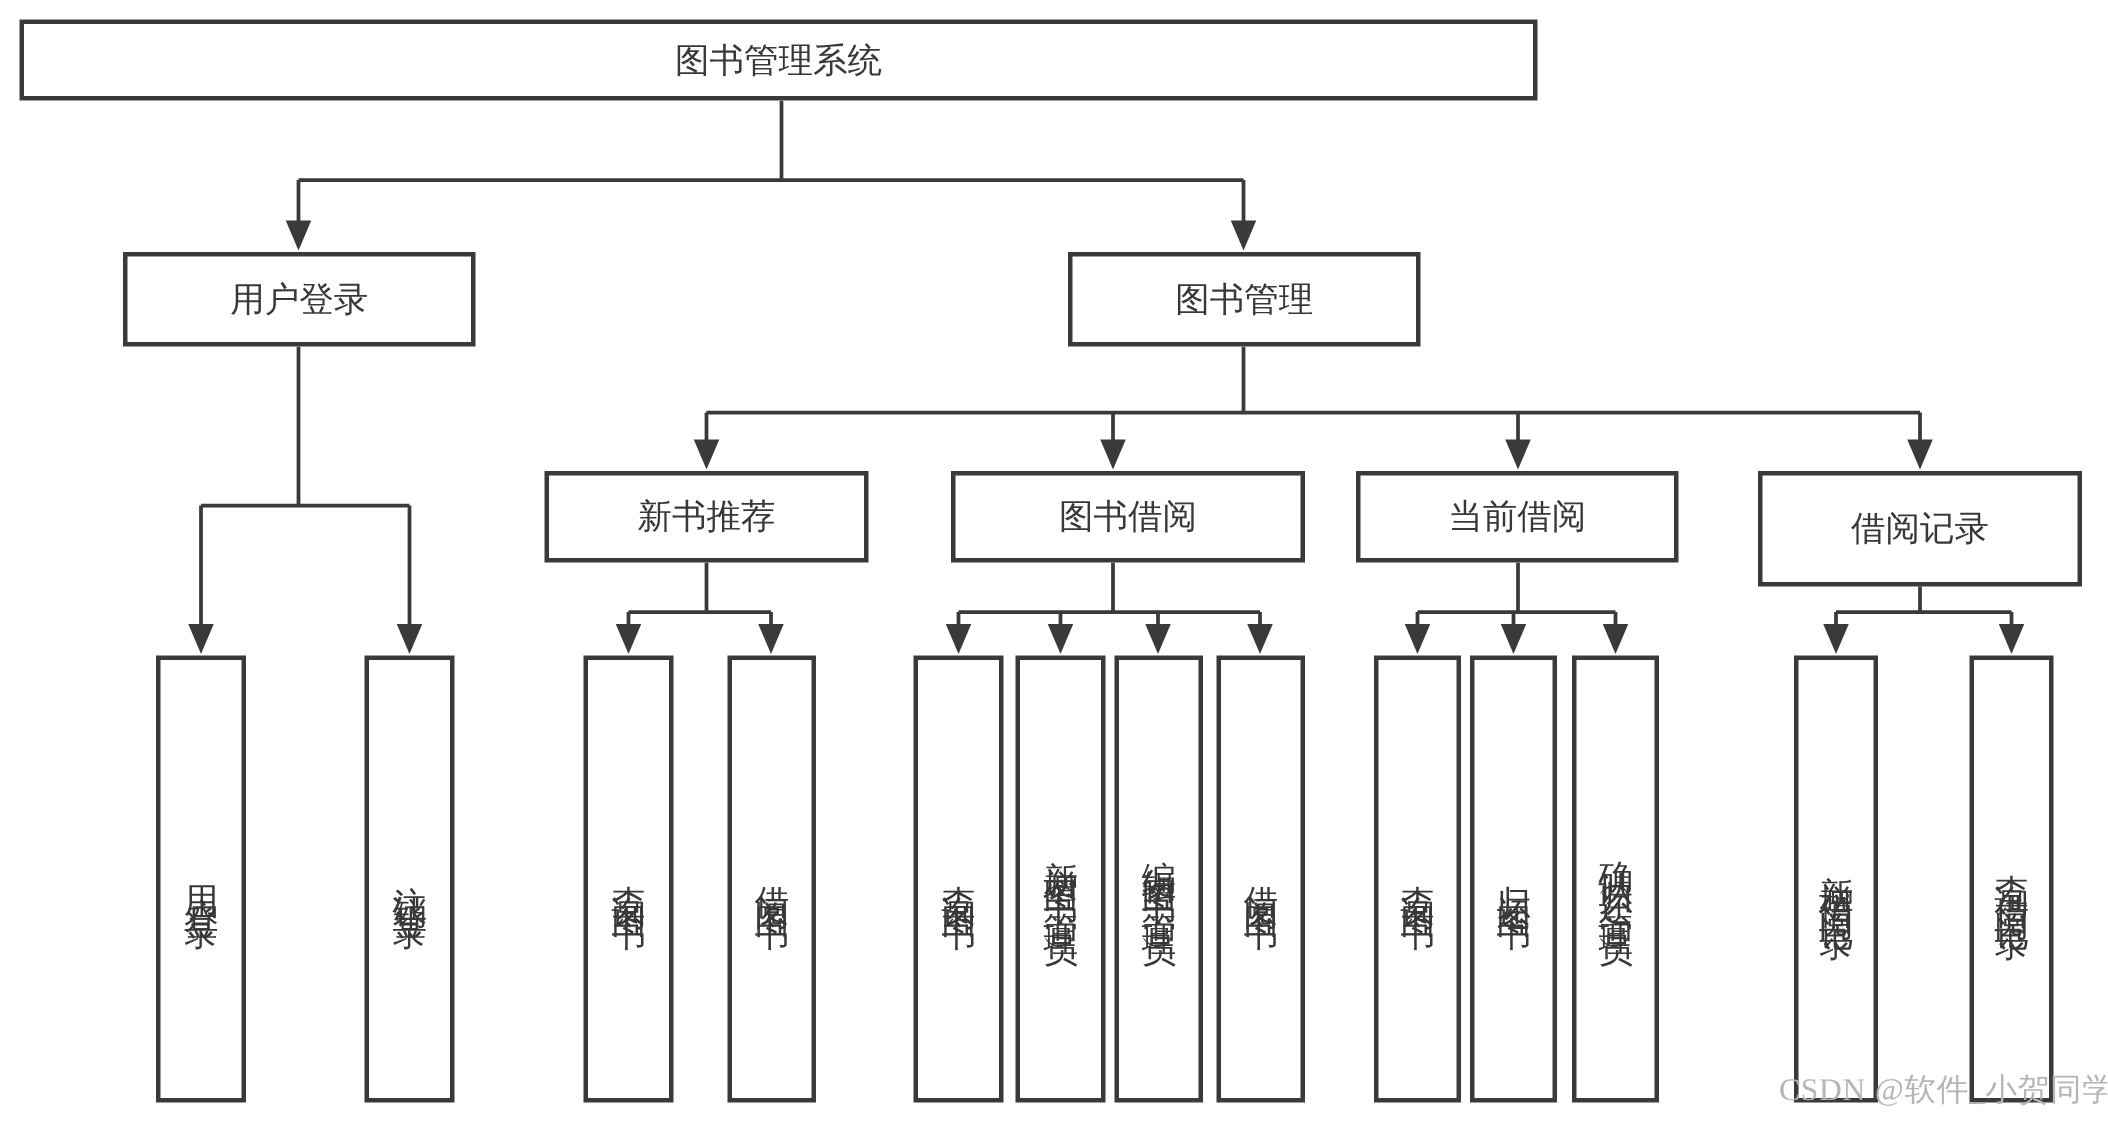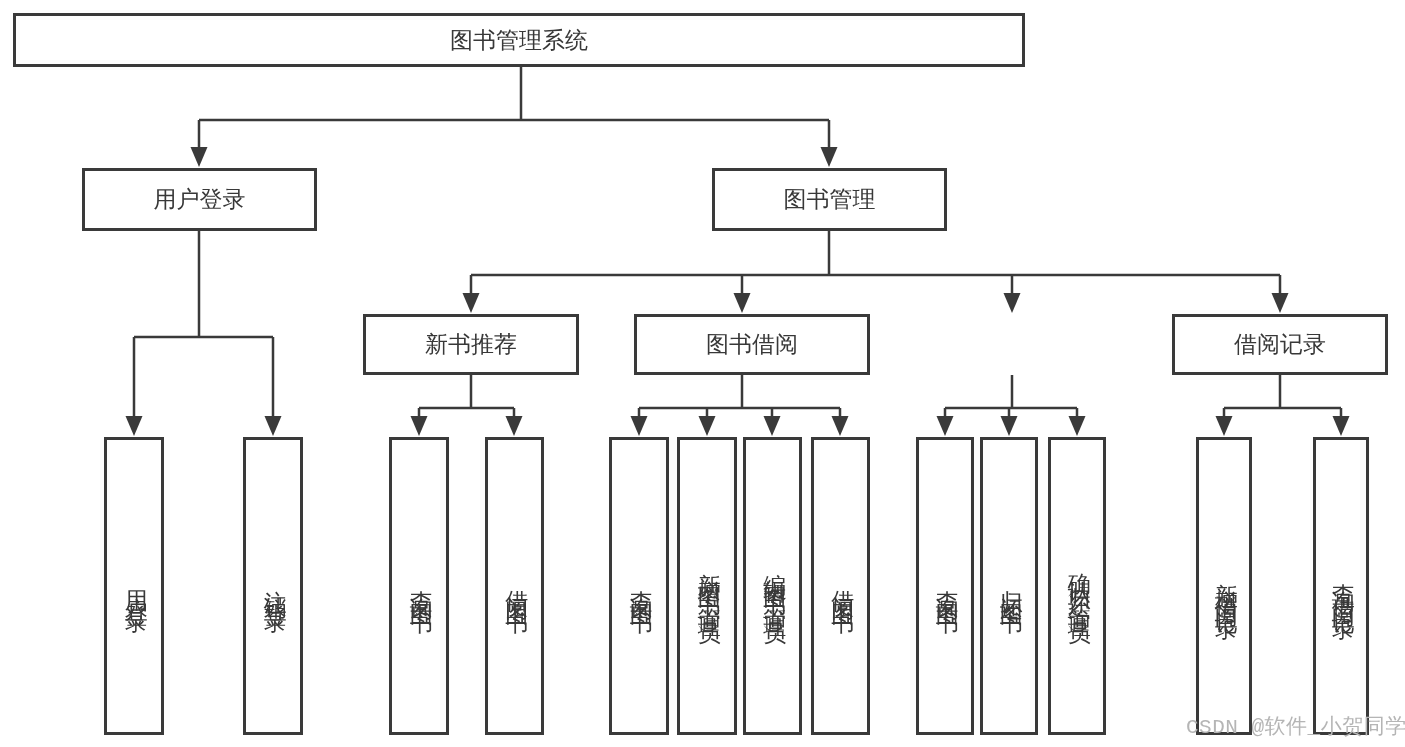--- a/index.html
+++ b/index.html
@@ -1,18 +1,18 @@
 <!DOCTYPE html>
 <html><head>
 <meta charset="utf-8">
 <style>
   html,body{margin:0;padding:0;background:#fff;}
   .canvas{
     position:relative;width:1405px;height:747px;background:#ffffff;overflow:hidden;
-    font-family:Liberation Mono, monospace;
+    font-family:Liberation Serif, serif;
   }
   svg.wires{position:absolute;left:0;top:0;width:1405px;height:747px;}
   .node{
     position:absolute;box-sizing:border-box;background:#ffffff;
     border:3px solid #3a3a3a;color:#383838;font-size:23px;
     display:flex;align-items:center;justify-content:center;
     white-space:nowrap;
   }
   .node .lbl{display:block;}
   .vnode .lbl{
@@ -82,21 +82,24 @@
   <div class="node" style="left:712px;top:168px;width:235px;height:63px">
     <span class="lbl">图书管理</span>
   </div>
 
   <div class="node" style="left:363px;top:314px;width:216px;height:61px">
     <span class="lbl">新书推荐</span>
   </div>
   <div class="node" style="left:634px;top:314px;width:236px;height:61px">
     <span class="lbl">图书借阅</span>
   </div>
-  <div class="node" style="left:1172px;top:314px;width:216px;height:61px">
+  <div class="node" style="left:904px;top:314px;width:215px;height:61px">
+    <span class="lbl">当前借阅</span>
+  </div>
+  <div class="node" style="left:1172px;top:314px;width:216px;height:77px">
     <span class="lbl">借阅记录</span>
   </div>
 
   <div class="node vnode" style="left:104px;top:437px;width:60px;height:298px">
     <span class="lbl">用户登录</span>
   </div>
   <div class="node vnode" style="left:243px;top:437px;width:60px;height:298px">
     <span class="lbl">注销登录</span>
   </div>
 

